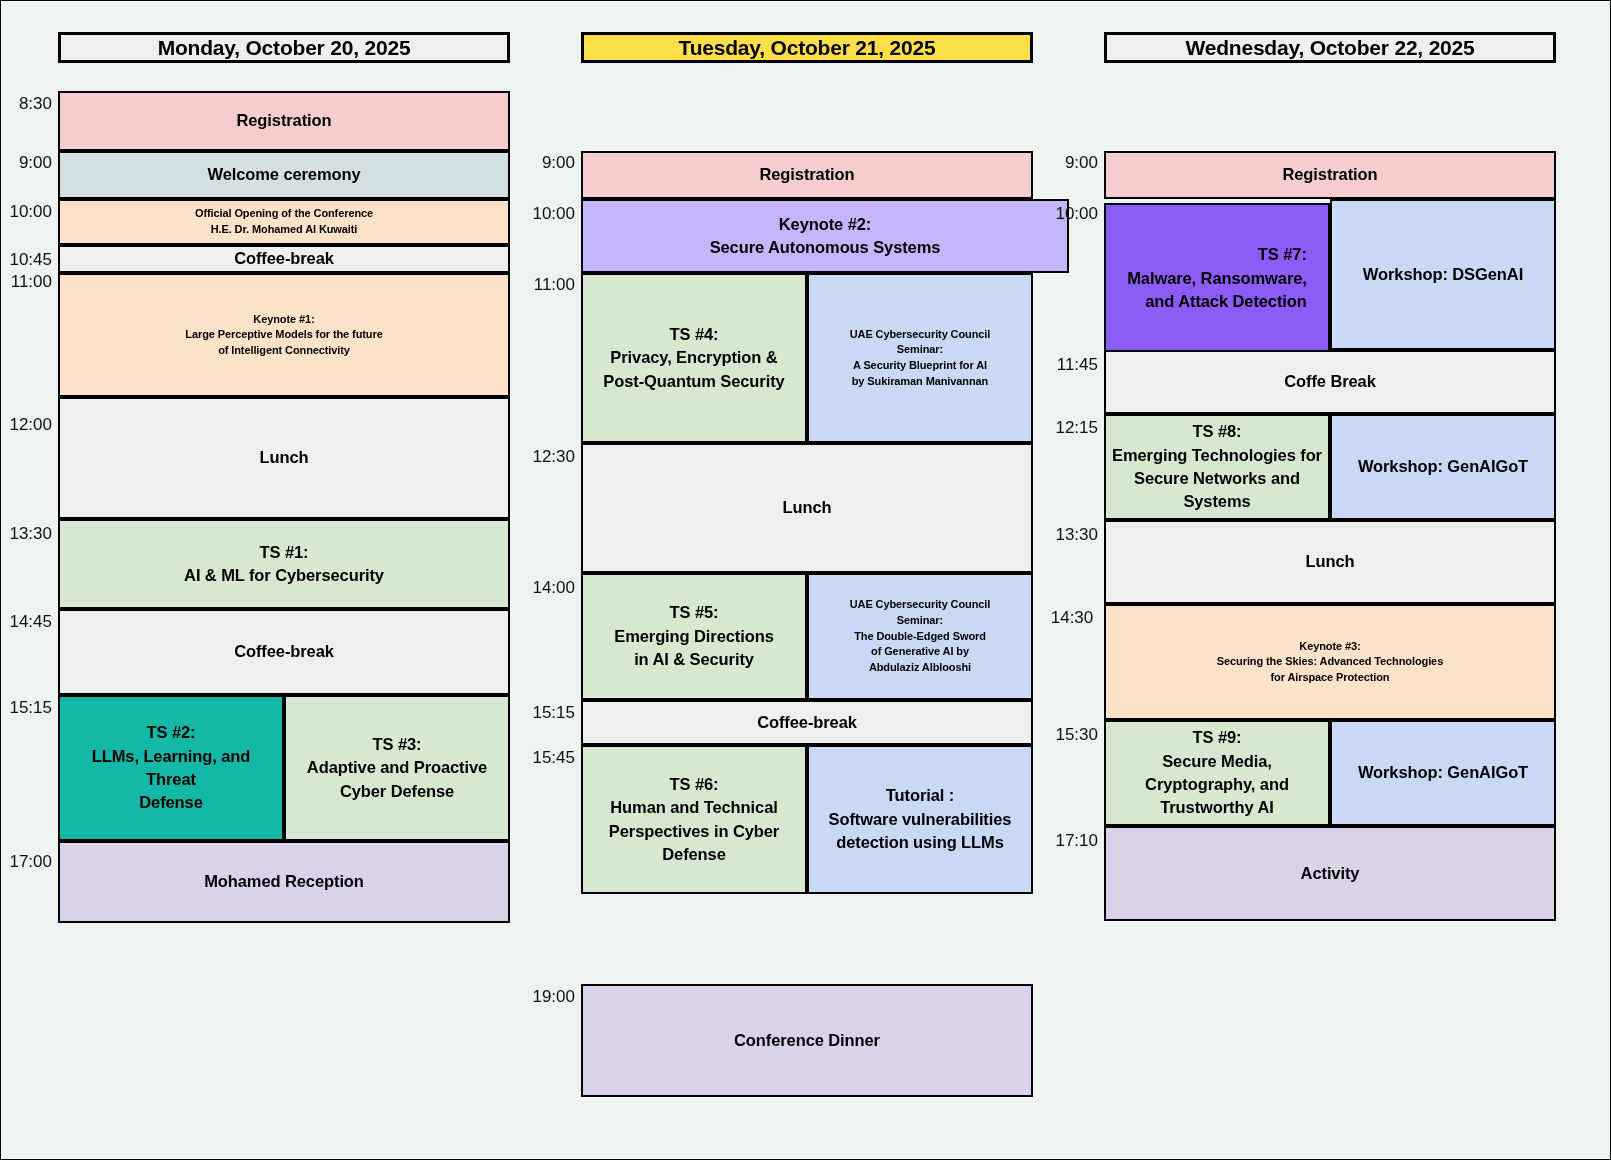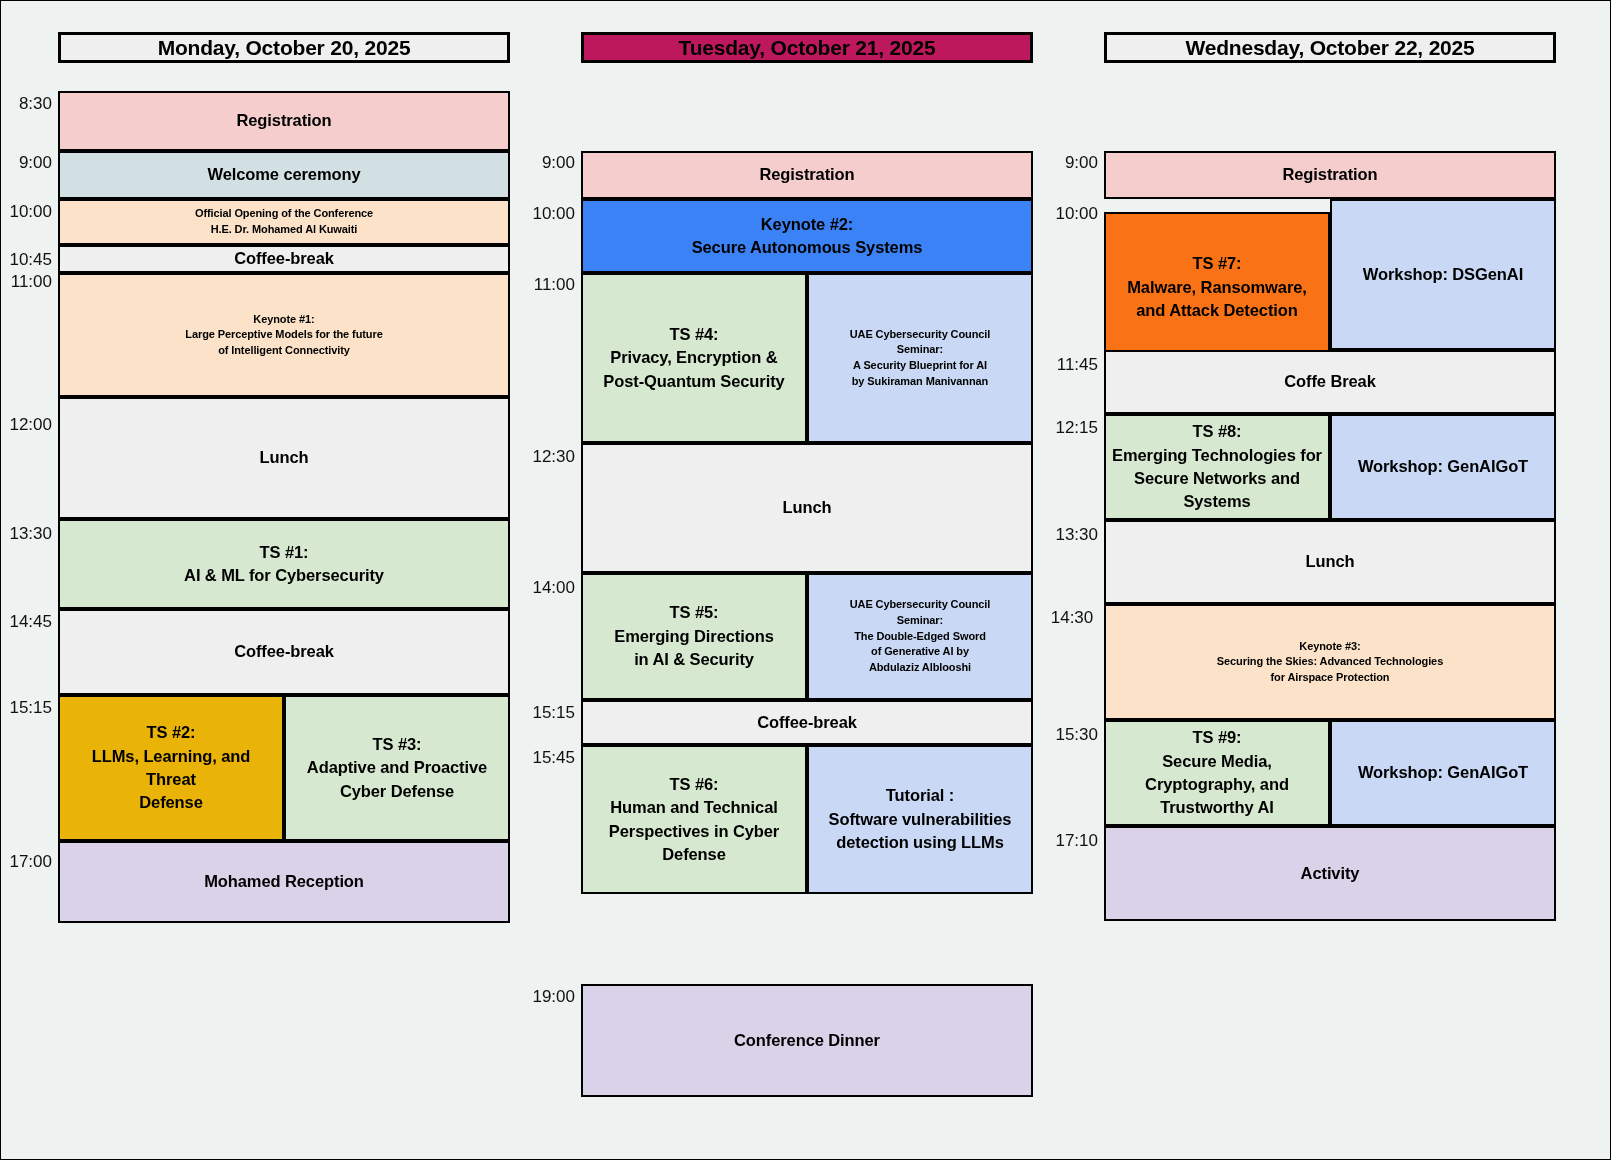--- a/index.html
+++ b/index.html
@@ -90,38 +90,38 @@
     <div class="block small" style="left: 57px; top: 198px; width: 452px; height: 46px; background: rgb(251, 226, 200);">Official Opening of the Conference
 H.E. Dr. Mohamed Al Kuwaiti</div>
     <div class="block" style="left: 57px; top: 244px; width: 452px; height: 28px; background: rgb(239, 239, 239);">Coffee-break</div>
     <div class="block small" style="left: 57px; top: 272px; width: 452px; height: 124px; background: rgb(251, 226, 200);">Keynote #1:
 Large Perceptive Models for the future
 of Intelligent Connectivity</div>
     <div class="block" style="left: 57px; top: 396px; width: 452px; height: 122px; background: rgb(239, 239, 239);">Lunch</div>
     <div class="block" style="left: 57px; top: 518px; width: 452px; height: 90px; background: rgb(215, 232, 208);">TS #1:
 AI &amp; ML for Cybersecurity</div>
     <div class="block" style="left: 57px; top: 608px; width: 452px; height: 86px; background: rgb(239, 239, 239);">Coffee-break</div>
-    <div class="block" style="left: 57px; top: 694px; width: 226px; height: 146px; background: #eab308;">TS #2:
+    <div class="block" style="left: 57px; top: 694px; width: 226px; height: 146px; background: #14b8a6;">TS #2:
 LLMs, Learning, and Threat
 Defense</div>
     <div class="block" style="left: 283px; top: 694px; width: 226px; height: 146px; background: rgb(215, 232, 208);">TS #3:
 Adaptive and Proactive
 Cyber Defense</div>
     <div class="block" style="left: 57px; top: 840px; width: 452px; height: 82px; background: rgb(218, 210, 232);">Mohamed Reception</div>
-    <div class="day-header" style="left: 580px; top: 31px; width: 452px; height: 31px; background: #be185d;">Tuesday, October 21, 2025</div>
+    <div class="day-header" style="left: 580px; top: 31px; width: 452px; height: 31px; background: #fde047;">Tuesday, October 21, 2025</div>
     <div class="time-label" style="left: 522px; top: 153px; width: 52px;">9:00</div>
     <div class="time-label" style="left: 522px; top: 204px; width: 52px;">10:00</div>
     <div class="time-label" style="left: 522px; top: 275px; width: 52px;">11:00</div>
     <div class="time-label" style="left: 522px; top: 447px; width: 52px;">12:30</div>
     <div class="time-label" style="left: 522px; top: 578px; width: 52px;">14:00</div>
     <div class="time-label" style="left: 522px; top: 703px; width: 52px;">15:15</div>
     <div class="time-label" style="left: 522px; top: 748px; width: 52px;">15:45</div>
     <div class="time-label" style="left: 522px; top: 987px; width: 52px;">19:00</div>
     <div class="block" style="left: 580px; top: 150px; width: 452px; height: 48px; background: rgb(245, 205, 205);">Registration</div>
-    <div class="block" style="left: 580px; top: 198px; width: 452px; height: 74px; background: #3b82f6;">Keynote #2:
+    <div class="block" style="left: 580px; top: 198px; width: 488px; height: 74px; background: #c4b5fd;">Keynote #2:
 Secure Autonomous Systems</div>
     <div class="block" style="left: 580px; top: 272px; width: 226px; height: 170px; background: rgb(215, 232, 208);">TS #4:
 Privacy, Encryption &amp;
 Post-Quantum Security</div>
     <div class="block small" style="left: 806px; top: 272px; width: 226px; height: 170px; background: rgb(201, 217, 245);">UAE Cybersecurity Council
 Seminar:
 A Security Blueprint for AI
 by Sukiraman Manivannan</div>
     <div class="block" style="left: 580px; top: 442px; width: 452px; height: 130px; background: rgb(239, 239, 239);">Lunch</div>
     <div class="block" style="left: 580px; top: 572px; width: 226px; height: 127px; background: rgb(215, 232, 208);">TS #5:
@@ -144,21 +144,21 @@
     <div class="day-header" style="left: 1103px; top: 31px; width: 452px; height: 31px; background: rgb(239, 239, 239);">Wednesday, October 22, 2025</div>
     <div class="time-label" style="left: 1045px; top: 153px; width: 52px;">9:00</div>
     <div class="time-label" style="left: 1045px; top: 204px; width: 52px;">10:00</div>
     <div class="time-label" style="left: 1045px; top: 355px; width: 52px;">11:45</div>
     <div class="time-label" style="left: 1045px; top: 418px; width: 52px;">12:15</div>
     <div class="time-label" style="left: 1045px; top: 525px; width: 52px;">13:30</div>
     <div class="time-label" style="left: 1045px; top: 608px; width: 52px; text-align: center;">14:30</div>
     <div class="time-label" style="left: 1045px; top: 725px; width: 52px;">15:30</div>
     <div class="time-label" style="left: 1045px; top: 831px; width: 52px;">17:10</div>
     <div class="block" style="left: 1103px; top: 150px; width: 452px; height: 48px; background: rgb(245, 205, 205);">Registration</div>
-    <div class="block" style="left: 1103px; top: 211px; width: 226px; height: 151px; background: #f97316;">TS #7:
+    <div class="block" style="left: 1103px; top: 202px; width: 226px; height: 151px; background: #8b5cf6; text-align: right;">TS #7:
 Malware, Ransomware,
 and Attack Detection</div>
     <div class="block" style="left: 1329px; top: 198px; width: 226px; height: 151px; background: rgb(201, 217, 245);">Workshop: DSGenAI</div>
     <div class="block" style="left: 1103px; top: 349px; width: 452px; height: 64px; background: rgb(239, 239, 239);">Coffe Break</div>
     <div class="block" style="left: 1103px; top: 413px; width: 226px; height: 106px; background: rgb(215, 232, 208);">TS #8:
 Emerging Technologies for
 Secure Networks and
 Systems</div>
     <div class="block" style="left: 1329px; top: 413px; width: 226px; height: 106px; background: rgb(201, 217, 245);">Workshop: GenAIGoT</div>
     <div class="block" style="left: 1103px; top: 519px; width: 452px; height: 84px; background: rgb(239, 239, 239);">Lunch</div>

